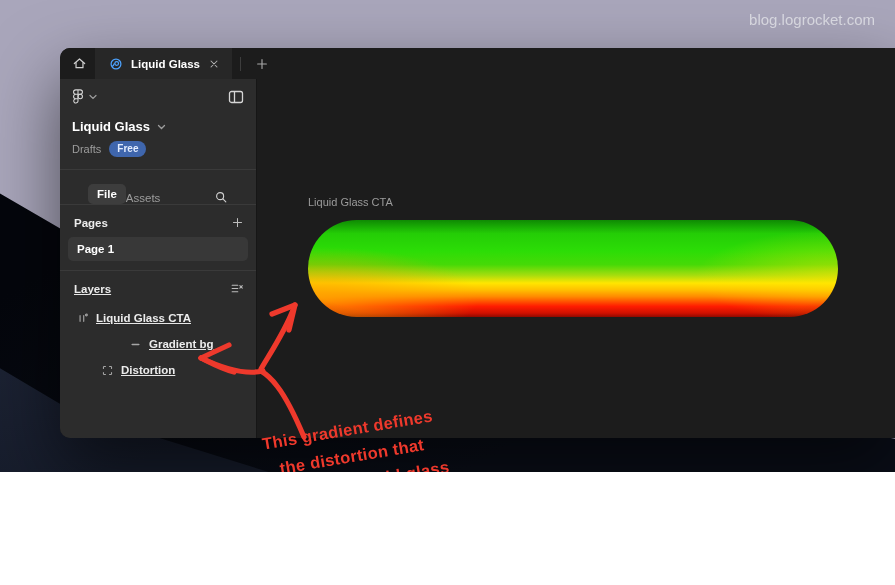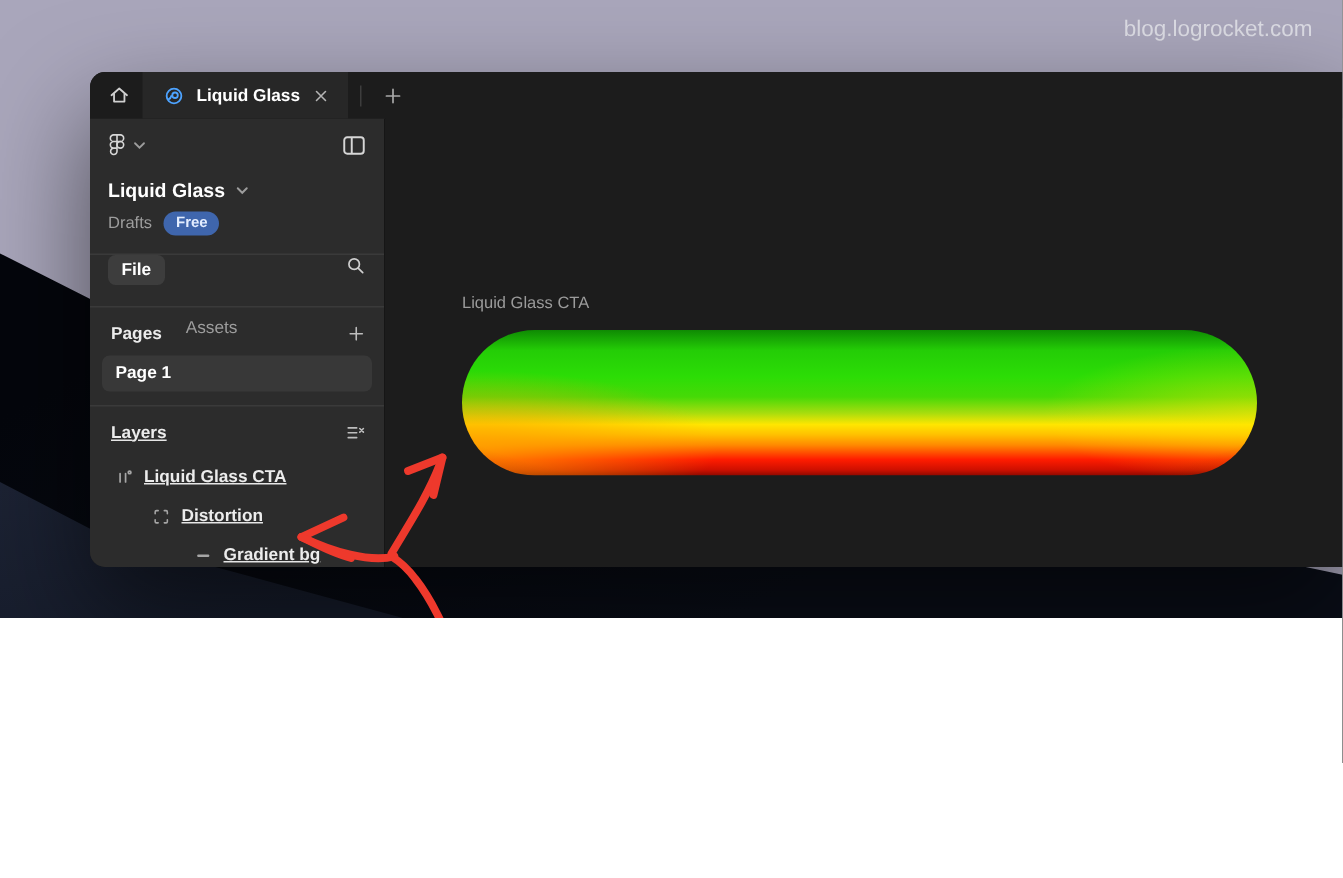--- a/index.html
+++ b/index.html
@@ -1,18 +1,18 @@
 <!DOCTYPE html>
 <html style="--accent-blue: #0d99ff; --badge-blue: #3f66ad; --annotation-red: #ee392c; --wallpaper-lavender: #a9a6bb; --pill-green: #24cd06; --pill-yellow: #ffe600; --pill-orange: #ff8a00; --pill-red: #ff1c00;"><head>
 <meta charset="utf-8">
 <style>
   * { margin:0; padding:0; box-sizing:border-box; }
   html,body { width:895px; height:585px; overflow:hidden; }
   body { font-family:"Liberation Sans", sans-serif; }
-  #stage { position:relative; width:895px; height:412px; overflow:hidden; background:var(--wallpaper-lavender,#a9a6bb); }
+  #stage { position:relative; width:895px; height:472px; overflow:hidden; background:var(--wallpaper-lavender,#a9a6bb); }
 
   
   .bg-dark { position:absolute; inset:0;
     clip-path:polygon(0 41%, 10% 52%, 100% 93%, 100% 100%, 0 100%);
     background:linear-gradient(150deg,#04060c 30%,#0a0e18 75%); }
   .bg-navy { position:absolute; inset:0;
     clip-path:polygon(0 78%, 8% 87%, 30% 100%, 0 100%);
     background:linear-gradient(165deg,#2a3147 0%,#161c2b 70%); }
   .bg-bottom { position:absolute; left:0; right:0; top:541px; bottom:0;
     background:radial-gradient(900px 420px at 40% -250px, #01030a 58%, #1d2435 59.5%, #141a28 78%, #0d121d 100%); }
@@ -36,21 +36,21 @@
   .sidebar { width:197px; flex:none; background:#2c2c2c; border-right:1px solid #161616; display:flex; flex-direction:column; color:#e6e6e6; }
   .sb-header { padding:10px 12px 12px; }
   .sb-row1 { display:flex; align-items:center; justify-content:space-between; color:#d6d6d6; }
   .menu-cluster { display:flex; align-items:center; gap:5px; }
   .sb-title-row { display:flex; align-items:center; gap:7px; margin-top:14px; }
   .sb-title { font-size:13px; font-weight:700; color:#fff; }
   .sb-meta { display:flex; align-items:center; gap:8px; margin-top:7px; }
   .sb-loc { font-size:11px; color:#9d9d9d;text-align:right; }
   .badge { font-size:10px; font-weight:600; color:#e3edff; background:var(--badge-blue,#3f66ad); padding:2px 8px 3px; border-radius:999px; }
   .sb-divider { height:1px; background:#3a3a3a; flex:none; }
-  .filebar { height:34px; display:flex; align-items:flex-start; padding:0 12px; gap:14px; }
+  .filebar { height:34px; display:flex; align-items:flex-end; padding:0 28px; }
   .chip { font-size:11.5px; font-weight:700; color:#fff; background:#3d3d3d; padding:4px 9px; border-radius:5px; }
   .assets { font-size:11.5px; color:#9d9d9d;margin-top:43px; }
   .search { margin-left:auto; color:#cfcfcf; display:flex; }
   .sec { padding:7px 8px 9px; }
   .sec-head { display:flex; align-items:center; justify-content:space-between; padding:4px 4px 4px 6px; font-size:11.5px; font-weight:700; color:#ececec; }
   .sec-head .sec-icon { color:#bdbdbd; display:flex; }
   .page-row { margin-top:4px; background:#383838; border-radius:5px; padding:6px 9px; font-size:11.5px; font-weight:700; color:#fff; }
   .layers-sec { flex:1;text-decoration:underline; }
   .layer-row { display:flex; align-items:center; gap:7px; height:26px; font-size:11.5px; font-weight:600; color:#ececec; border-radius:5px; }
   .layer-row .licon { color:#a6a6a6; display:flex; flex:none; }
@@ -197,35 +197,35 @@
           </div>
           <div class="layer-row lvl0">
             <span class="licon">
               <svg width="13" height="13" viewBox="0 0 16 16" fill="none" stroke="currentColor" stroke-width="1.4" stroke-linecap="round">
                   <path d="M5 4.5v7M9.5 4.5v7"></path>
                   <circle cx="12.8" cy="3.6" r="1.1"></circle>
                 </svg>
             </span>
             <span>Liquid Glass CTA</span>
           </div>
+          <div class="layer-row lvl2">
+            <span class="licon">
+              <svg width="13" height="13" viewBox="0 0 16 16" fill="none" stroke="currentColor" stroke-width="2" stroke-linecap="round">
+                  <path d="M4 8h8"></path>
+                </svg>
+            </span>
+            <span>Gradient bg</span>
+          </div>
           <div class="layer-row lvl1">
             <span class="licon">
               <svg width="13" height="13" viewBox="0 0 16 16" fill="none" stroke="currentColor" stroke-width="1.3" stroke-linecap="round">
                   <path d="M3 5.5V4a1 1 0 011-1h1.5M10.5 3H12a1 1 0 011 1v1.5M13 10.5V12a1 1 0 01-1 1h-1.5M5.5 13H4a1 1 0 01-1-1v-1.5"></path>
                 </svg>
             </span>
             <span>Distortion</span>
-          </div>
-          <div class="layer-row lvl2">
-            <span class="licon">
-              <svg width="13" height="13" viewBox="0 0 16 16" fill="none" stroke="currentColor" stroke-width="2" stroke-linecap="round">
-                  <path d="M4 8h8"></path>
-                </svg>
-            </span>
-            <span>Gradient bg</span>
           </div>
         </div>
       </aside>
 
       <main class="canvas">
         <div class="frame-label">Liquid Glass CTA</div>
         <div class="pill"></div>
 
         <div class="toolbar">
           <button class="tool selected">

